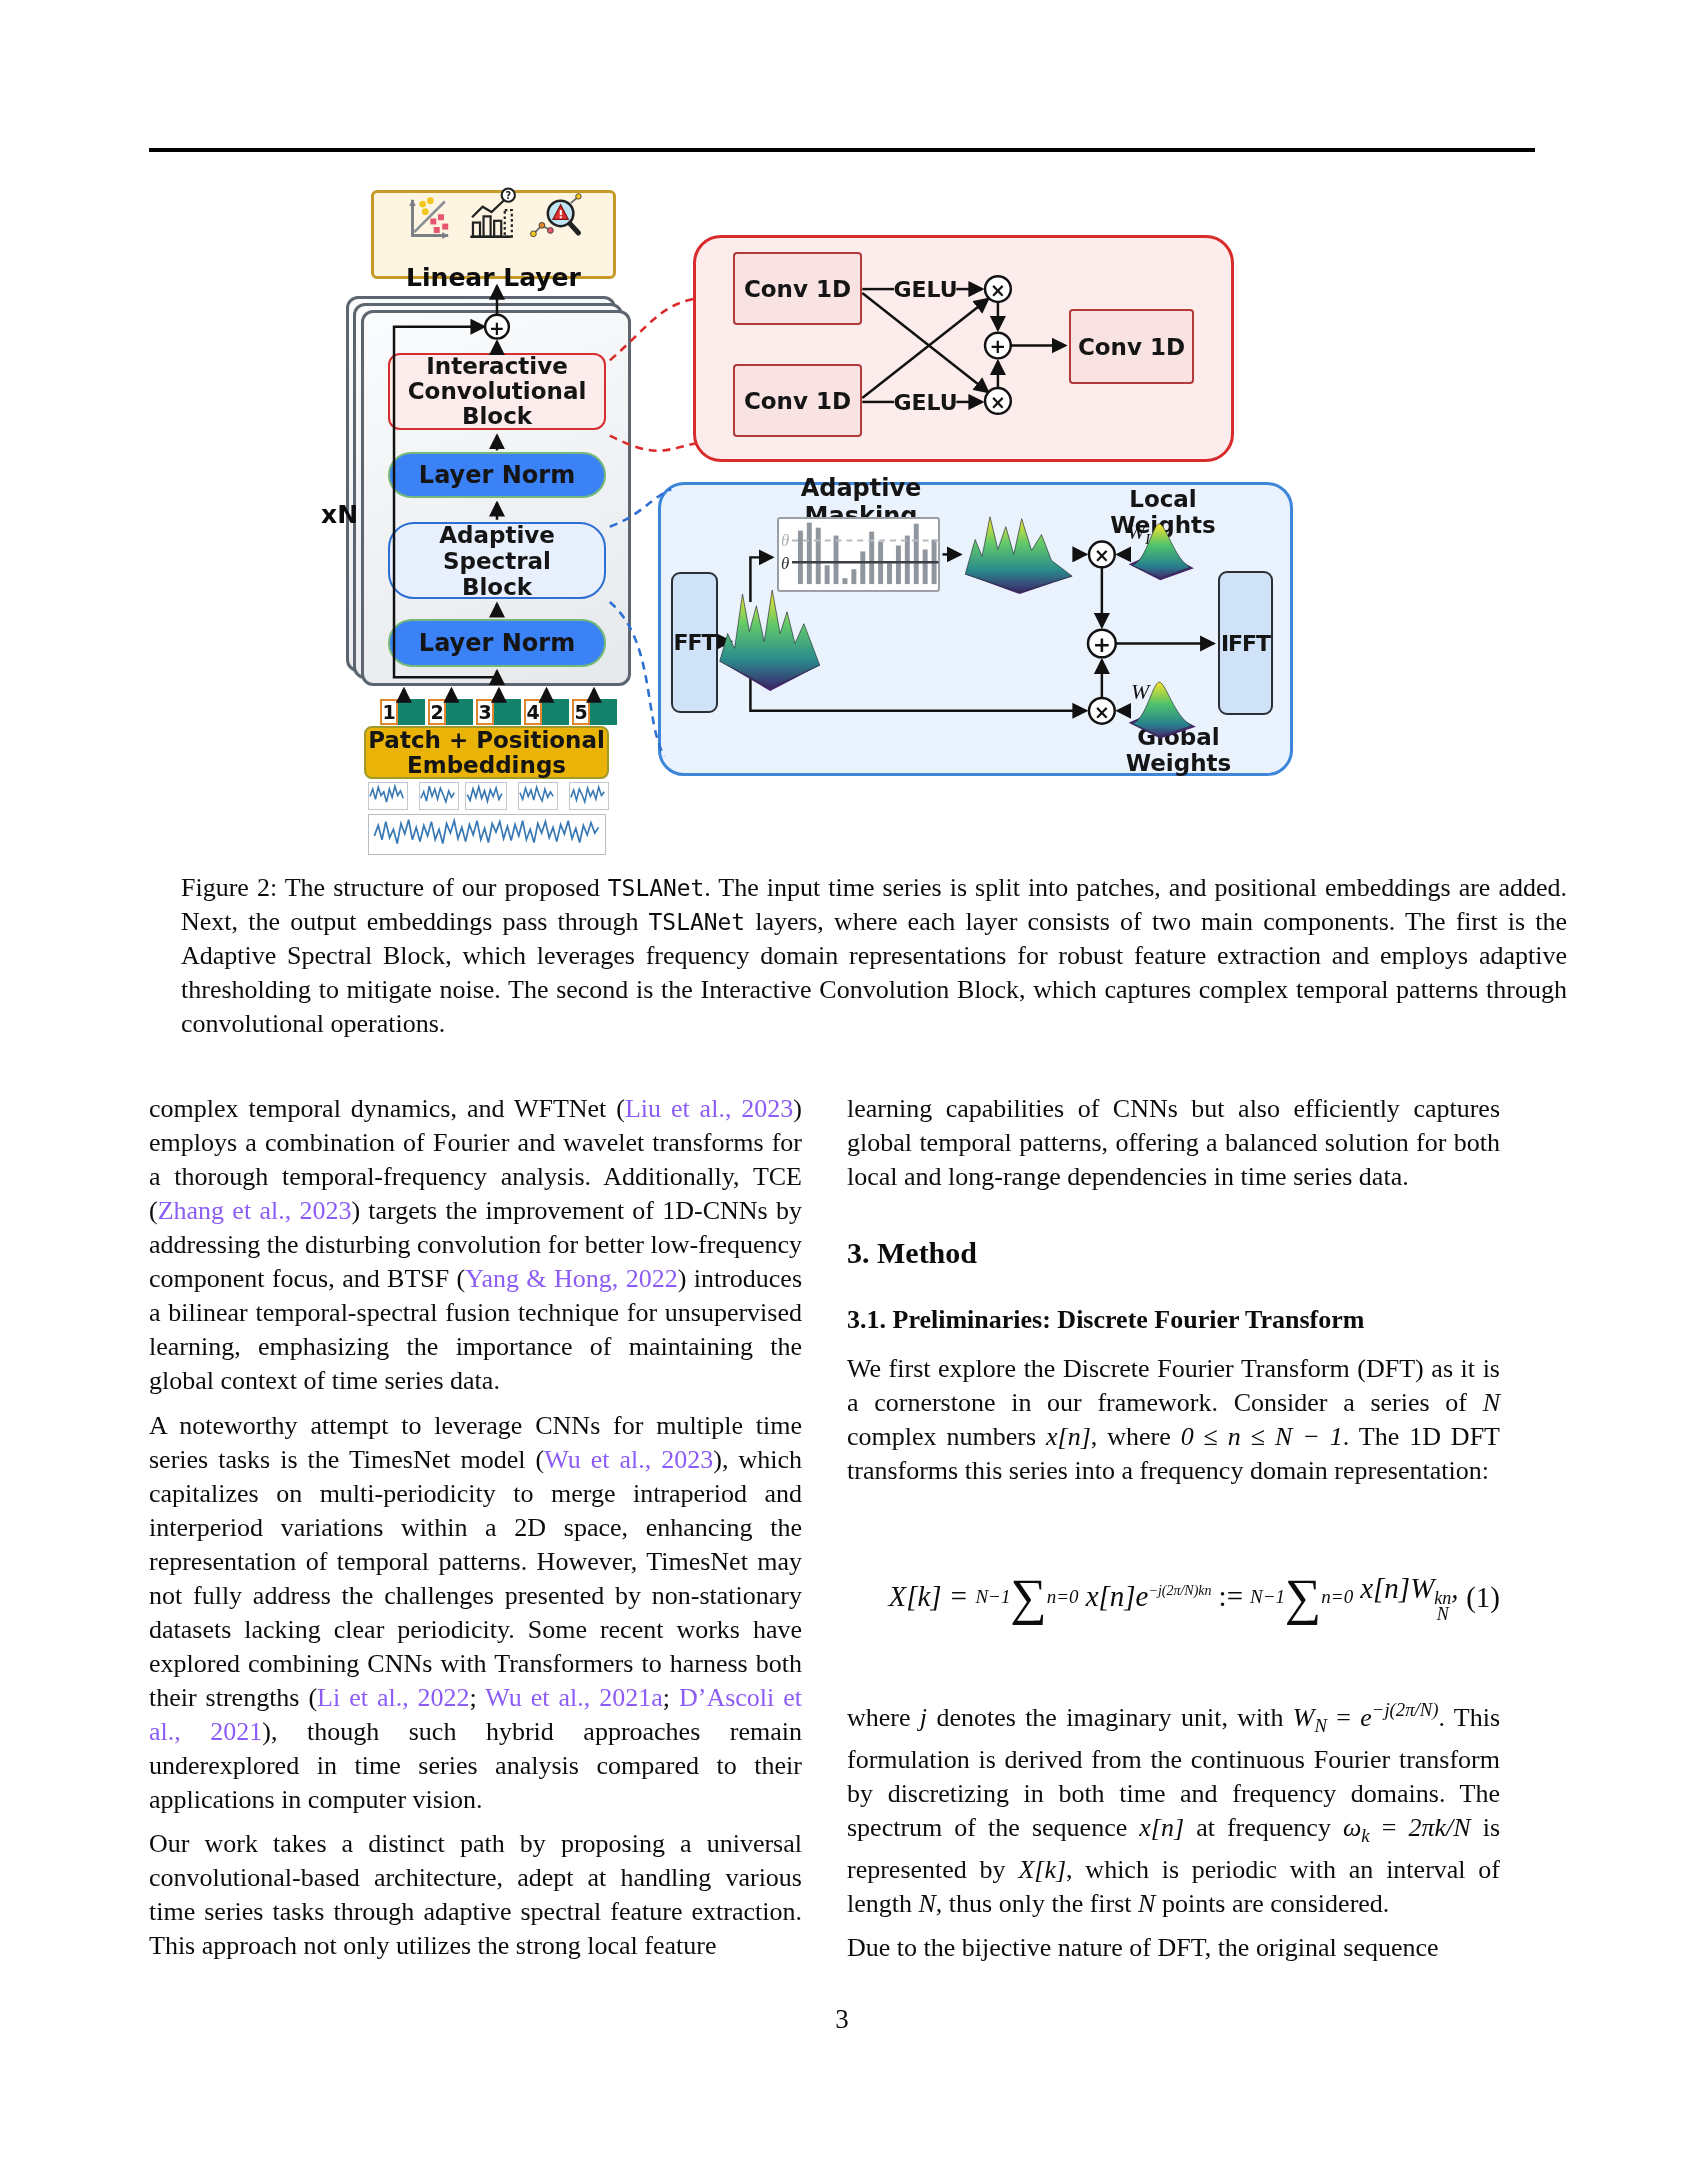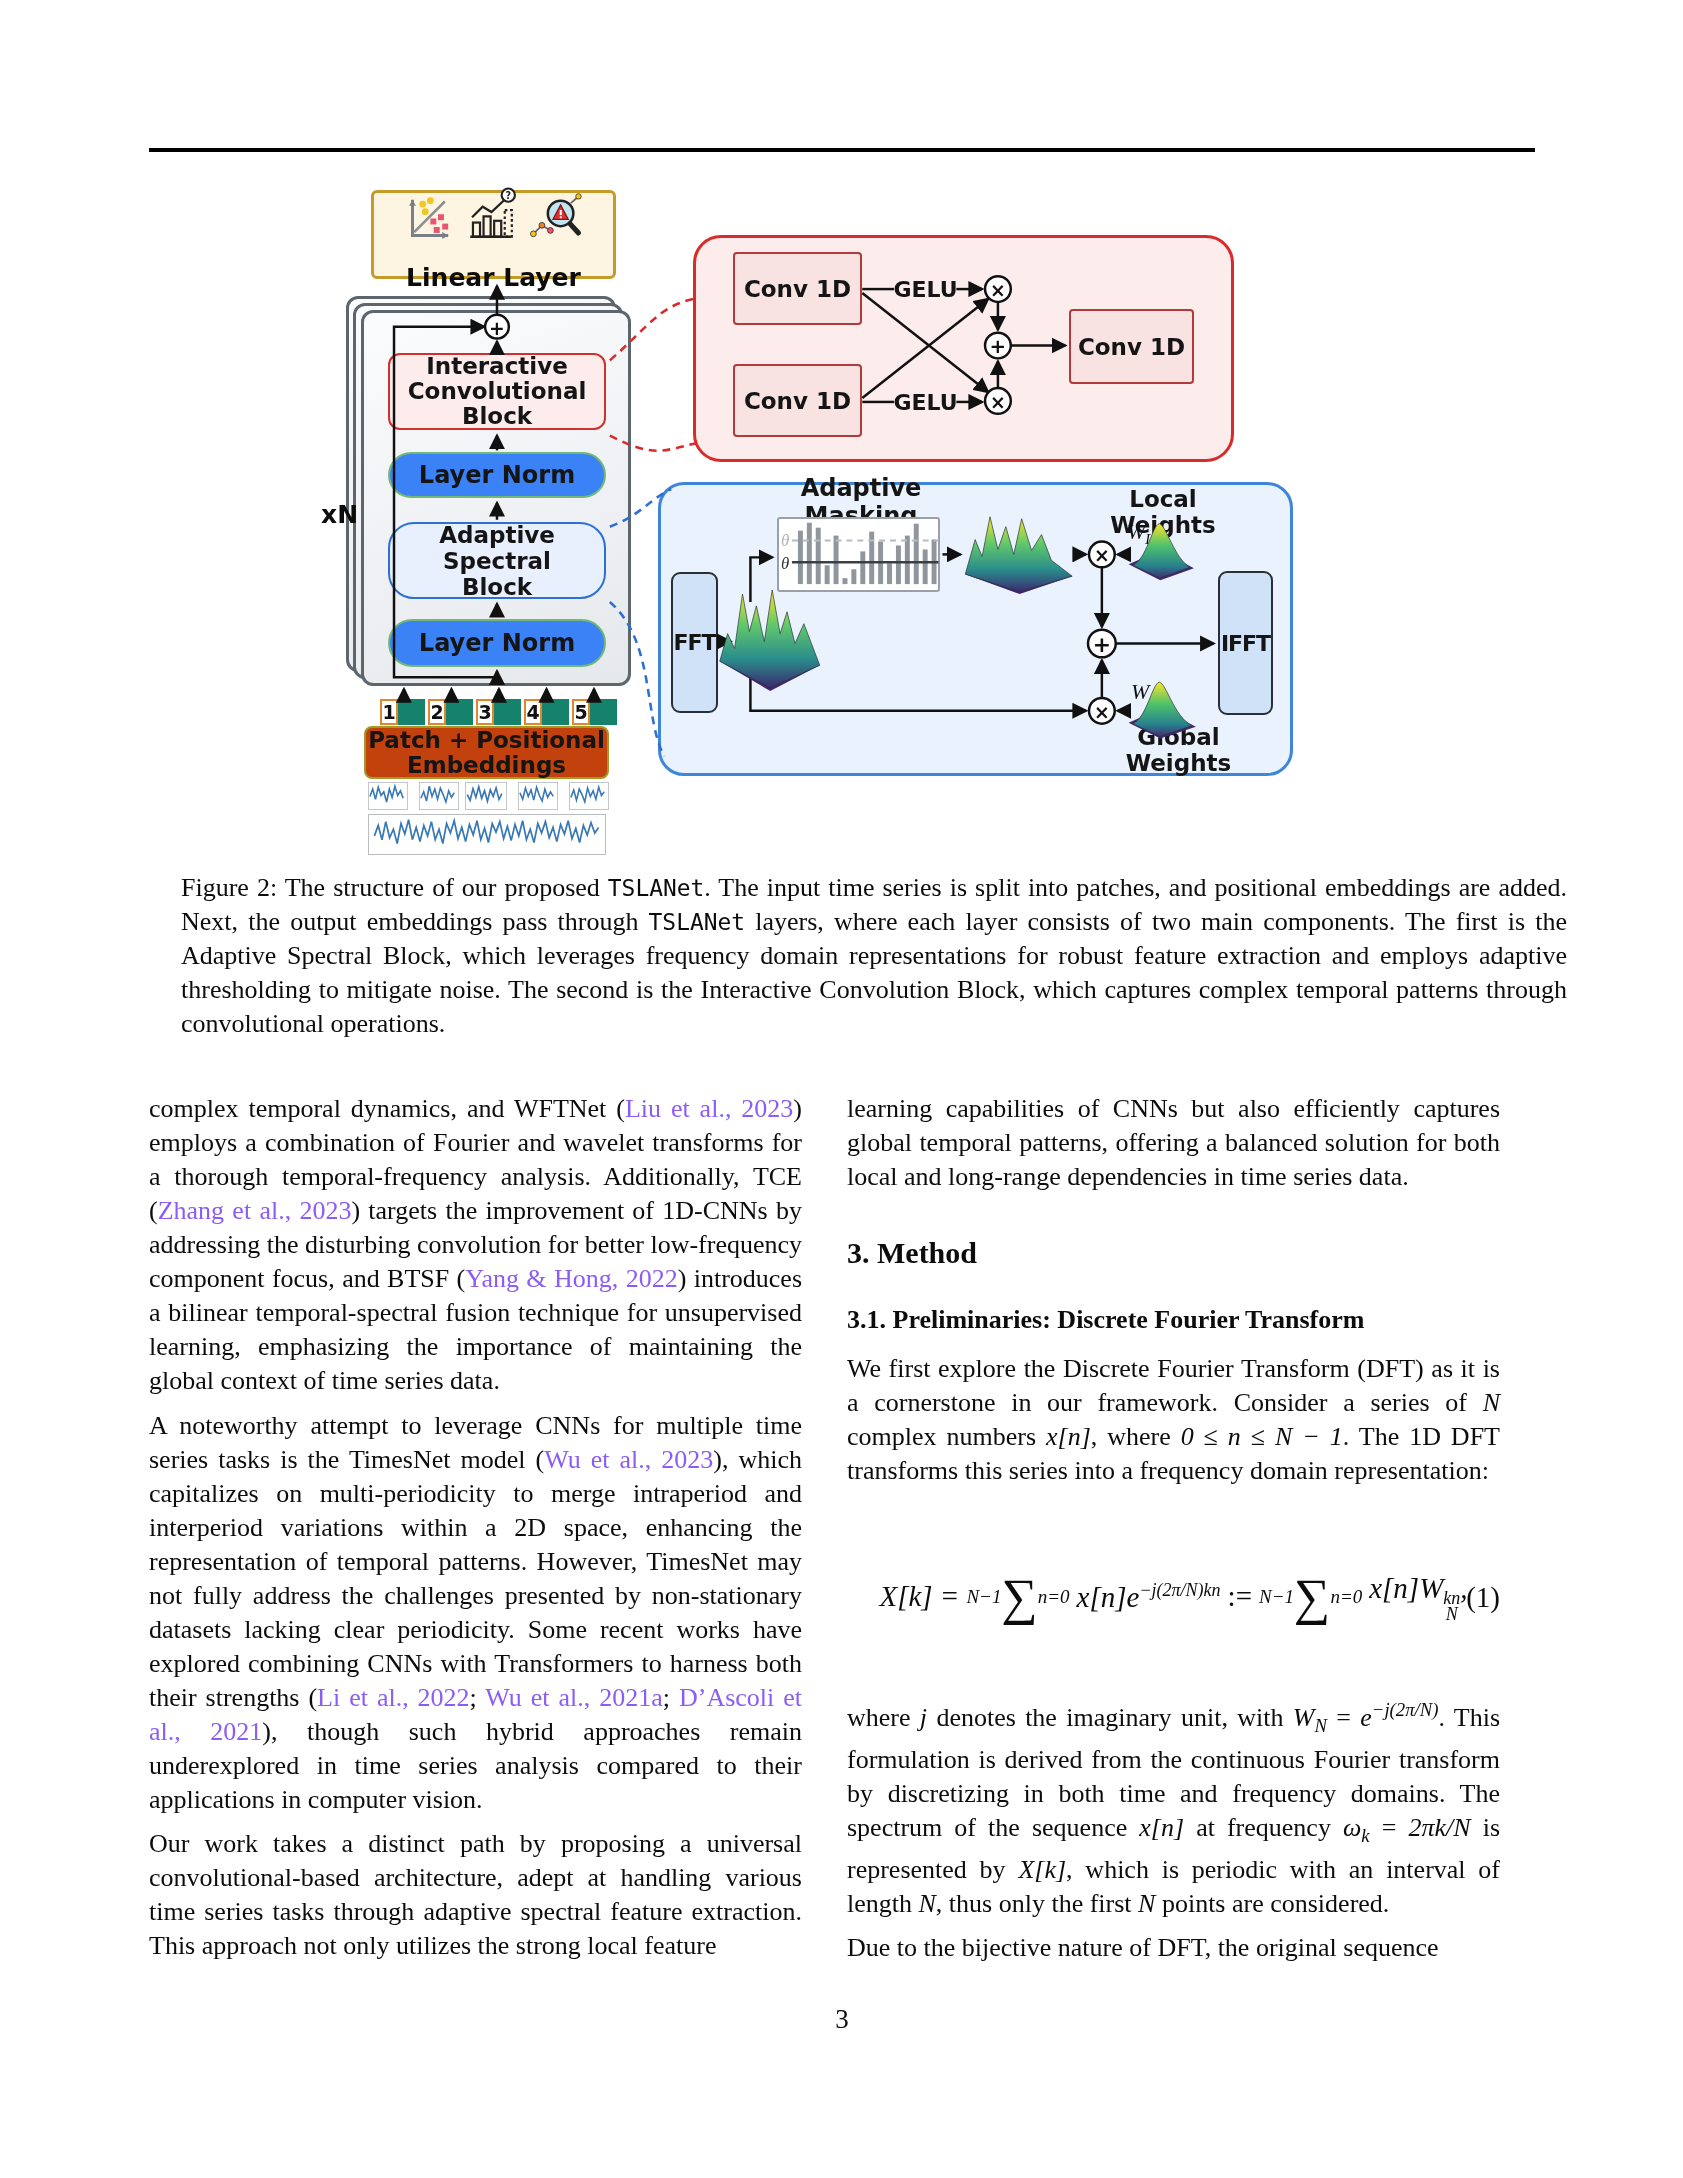--- a/index.html
+++ b/index.html
@@ -13,21 +13,21 @@
   .card{box-sizing:border-box;border:3px solid #5d666f;border-radius:12px;background:linear-gradient(160deg,#fbfcfd 0%,#eef0f3 60%,#e6e9ec 100%);}
   .linear-box{left:371px;top:190px;width:245px;height:89px;border:3px solid #c59a28;border-radius:6px;background:#fdf5e2;display:flex;flex-direction:column;align-items:center;justify-content:flex-start;padding-top:4px;box-sizing:border-box;}
   .linear-icons{display:flex;gap:10px;align-items:flex-end;height:51px;}
   .linear-label{font-family:"DejaVu Sans",sans-serif;font-weight:600;font-size:25px;line-height:26px;margin-top:17px;}
   .icb{left:388px;top:353px;width:218px;height:77px;border:2.5px solid #d42f2f;border-radius:12px;background:#fcecec;font-size:23px;line-height:25px;}
   .ln{border:2.5px solid #73b877;border-radius:24px;background:#3b82f6;font-size:24px;}
   .asb{left:388px;top:522px;width:218px;height:77px;border:2.5px solid #2e6fd3;border-radius:26px;background:#e7f0fc;font-size:23px;line-height:26px;}
   .xn{left:321px;top:500px;font-family:"DejaVu Sans",sans-serif;font-weight:600;font-size:25px;}
   .numbox{box-sizing:border-box;width:18px;height:26px;border:2px solid #e2862c;background:#fff;color:#111;font-family:"DejaVu Sans",sans-serif;font-weight:bold;font-size:19px;display:flex;align-items:center;justify-content:center;}
   .tealsq{width:27px;height:26px;background:#15836c;}
-  .patchbox{left:364px;top:726px;width:245px;height:53px;border:2.5px solid #a09a26;border-radius:8px;background:#c2410c;flex-direction:column;font-size:23px;line-height:25px;}
+  .patchbox{left:364px;top:726px;width:245px;height:53px;border:2.5px solid #a09a26;border-radius:8px;background:#eab308;flex-direction:column;font-size:23px;line-height:25px;}
   .sparkbox{box-sizing:border-box;height:28px;border:1.5px solid #c3c7cb;background:#fff;top:782px;}
   .wavebox{left:368px;top:814px;width:238px;height:41px;border:1.5px solid #b9bdc2;background:#fff;box-sizing:border-box;}
   .pinkbox{left:693px;top:235px;width:535px;height:221px;border:3px solid #d92b2b;border-radius:28px;background:#fcecec;}
   .convbox{box-sizing:border-box;border:2.5px solid #b23a3a;border-radius:4px;background:#f8e2e2;font-size:23px;}
   .gelu{font-size:22px;background:transparent;}
   .bluebox{left:658px;top:482px;width:629px;height:288px;border:3px solid #3e86d9;border-radius:26px;background:#eaf3fd;}
   .fftbox{box-sizing:border-box;border:2.5px solid #2a2f35;border-radius:9px;background:#cfe2f7;font-size:22px;font-weight:700;letter-spacing:-1px;}
   .maskbox{left:777px;top:517px;width:163px;height:75px;border:2px solid #9aa0a6;border-radius:3px;background:#fff;box-sizing:border-box;}
   .smalllabel{font-size:23px;}
   .wlabel{font-family:"Liberation Serif",serif;font-style:italic;font-size:22px;color:#111;}
@@ -42,21 +42,21 @@
   .seg-sup{font-style:italic;font-size:0.72em;vertical-align:super;}
   .caption{left:149px;top:871px;width:1386px;text-align:justify;font-size:26px;line-height:34px;margin-left:32px;}
   .h-method{left:847px;top:1236px;width:653px;font-size:30px;font-weight:bold;}
   .h-prelim{left:847px;top:1305px;width:653px;font-size:26px;font-weight:bold;}
   
   .equation{left:847px;top:1537px;width:653px;height:119px;display:flex;align-items:center;justify-content:center;gap:7px;font-size:29px;}
   .eq-it{font-style:italic;}
   .sum{display:inline-flex;flex-direction:row;align-items:center;line-height:1;}
   .sum .lim{font-style:italic;font-size:19px;line-height:19px;}
   .sum .sigma{font-size:51px;line-height:48px;font-style:normal;}
-  .term sup{font-style:italic;font-size:18px;}
+  .term sup{font-style:italic;font-size:14px;}
   .supsub{display:inline-flex;flex-direction:column;align-items:center;line-height:1;vertical-align:-6px;}
   .supsub .u{font-style:italic;font-size:18px;line-height:16px;}
   .supsub .d{font-style:italic;font-size:18px;line-height:16px;}
   .eqtag{position:absolute;right:0;top:50%;transform:translateY(-50%);font-style:normal;}
   .pagenum{left:818px;top:2004px;width:48px;text-align:center;font-size:27px;}
   svg.overlay{left:0;top:0;pointer-events:none;}
 </style>
 </head>
 <body>
 

